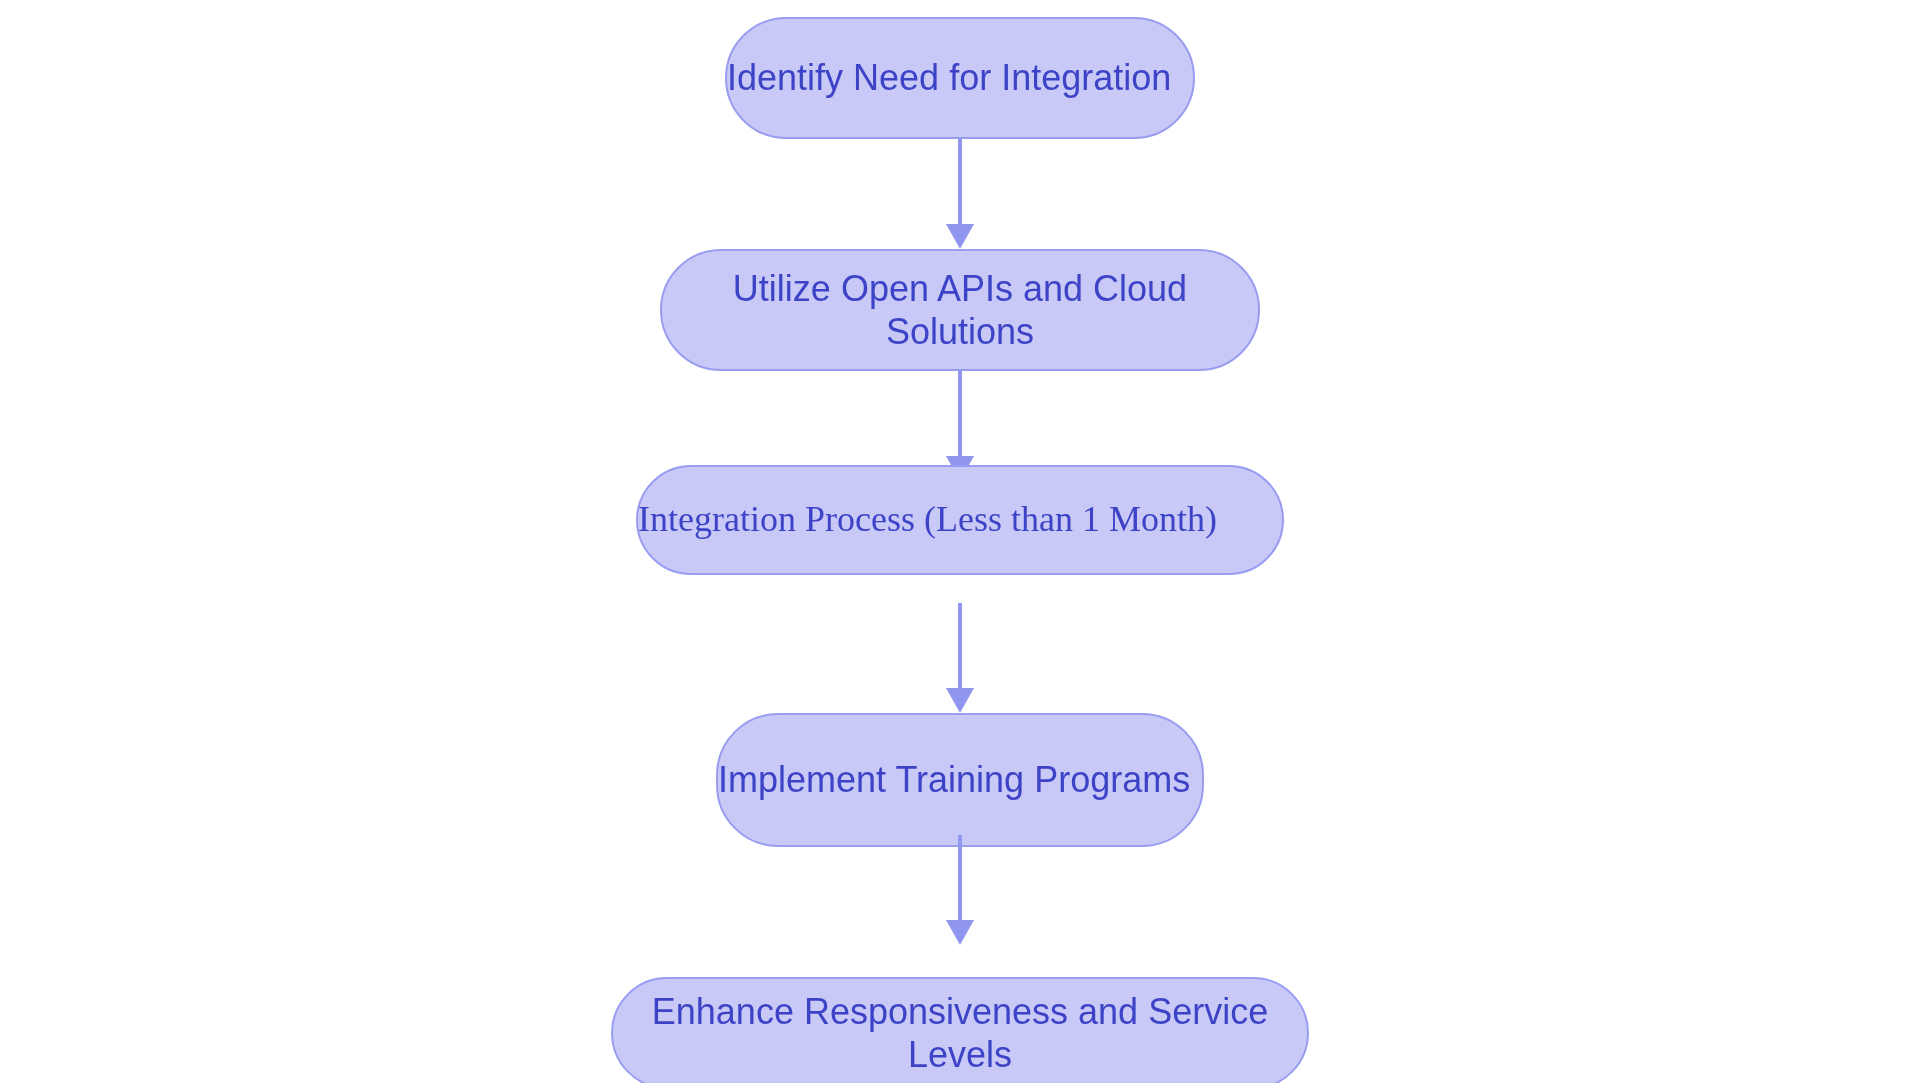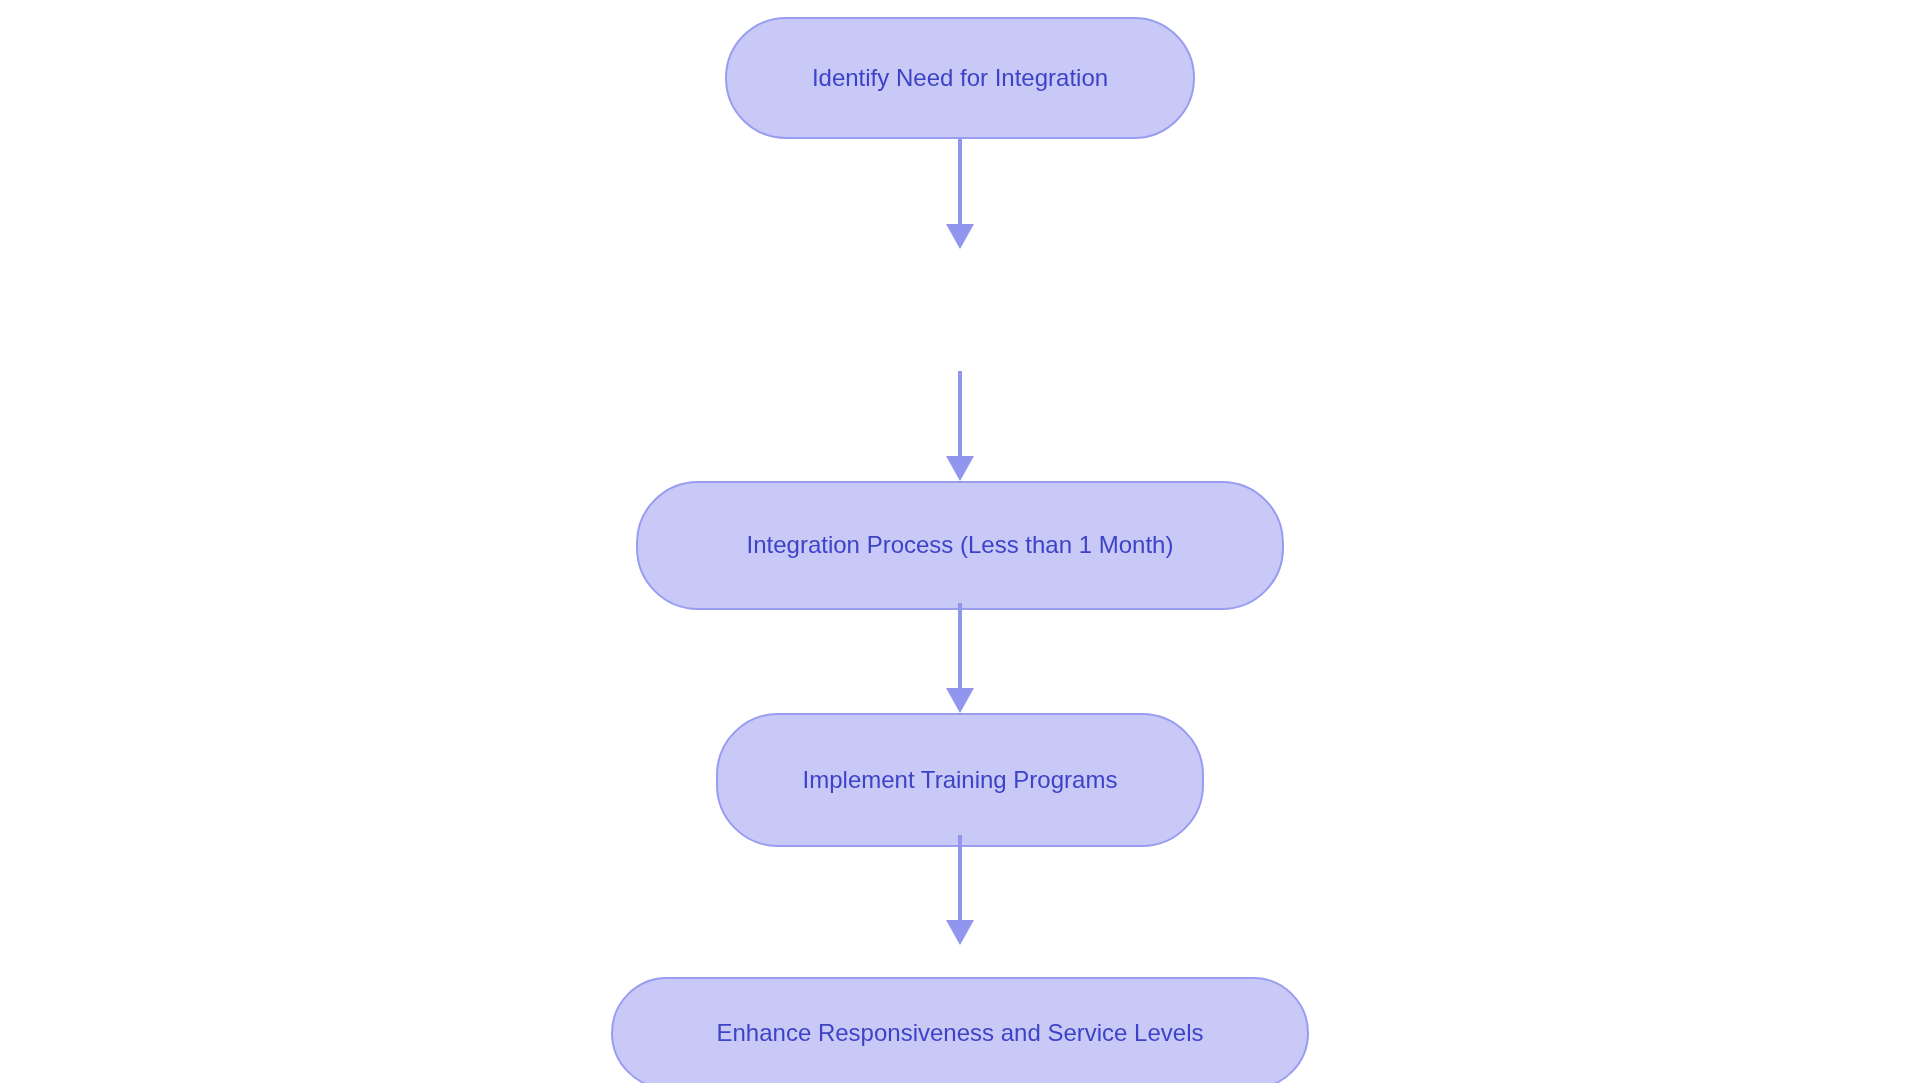--- a/index.html
+++ b/index.html
@@ -18,32 +18,31 @@
   }
   .canvas {
     position: relative;
     width: 1920px; height: 1083px;
     background: var(--background);
   }
   .node {
     position: absolute;
     display: flex;
     align-items: center;
-    justify-content: center;
     background: var(--node-fill);
     border: 2px solid var(--node-border);
     border-radius: 62px;
     color: var(--node-text);
-    font-size: 24px;
+    font-size: 36px;
     line-height: 1.2;
     text-align: center;
   }
   .node-1 { left: 725px; top: 17px;  width: 470px; height: 122px; }
   .node-2 { left: 660px; top: 249px; width: 600px; height: 122px; }
-  .node-3 { left: 636px; top: 481px; width: 648px; height: 129px; }
+  .node-3 { left: 636px; top: 465px; width: 648px; height: 110px; font-family: Liberation Serif, serif; }
   .node-4 { left: 716px; top: 713px; width: 488px; height: 134px; }
   .node-5 { left: 611px; top: 945px; width: 698px; height: 112px; margin-top: 32px; }
   .arrow {
     position: absolute;
     width: 28px;
     display: flex;
     flex-direction: column;
     align-items: center;
   }
   .arrow-1 { left: 946px; top: 139px; height: 110px; }
@@ -69,20 +68,23 @@
 
   <div class="node node-1">
     <span>Identify Need for Integration</span>
   </div>
 
   <div class="arrow arrow-1">
     <div class="arrow-line"></div>
     <div class="arrow-head"></div>
   </div>
 
+  <div class="node node-2">
+    <span>Utilize Open APIs and Cloud Solutions</span>
+  </div>
 
   <div class="arrow arrow-2">
     <div class="arrow-line"></div>
     <div class="arrow-head"></div>
   </div>
 
   <div class="node node-3">
     <span>Integration Process (Less than 1 Month)</span>
   </div>
 

